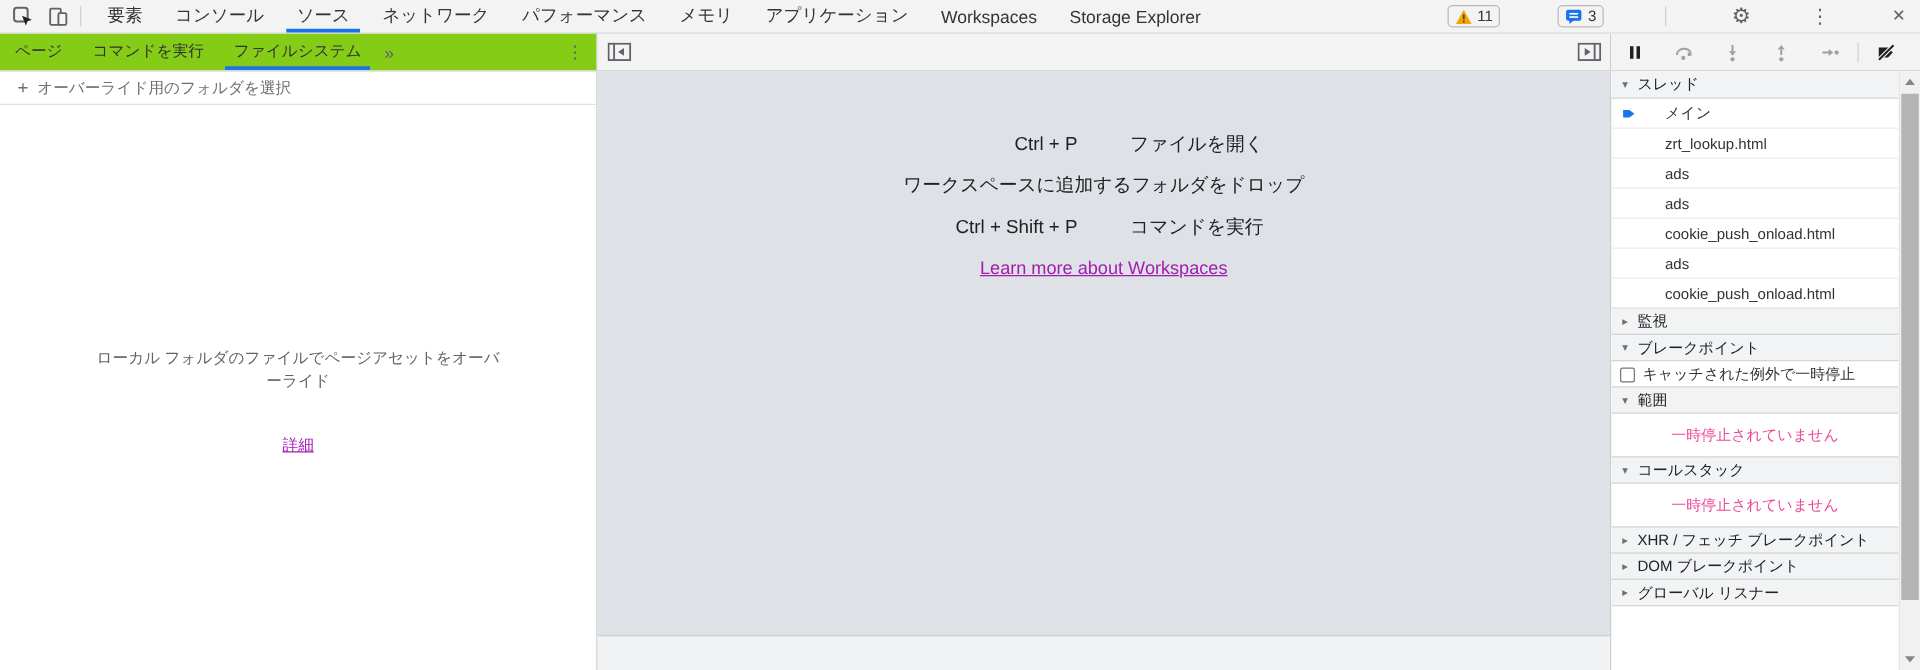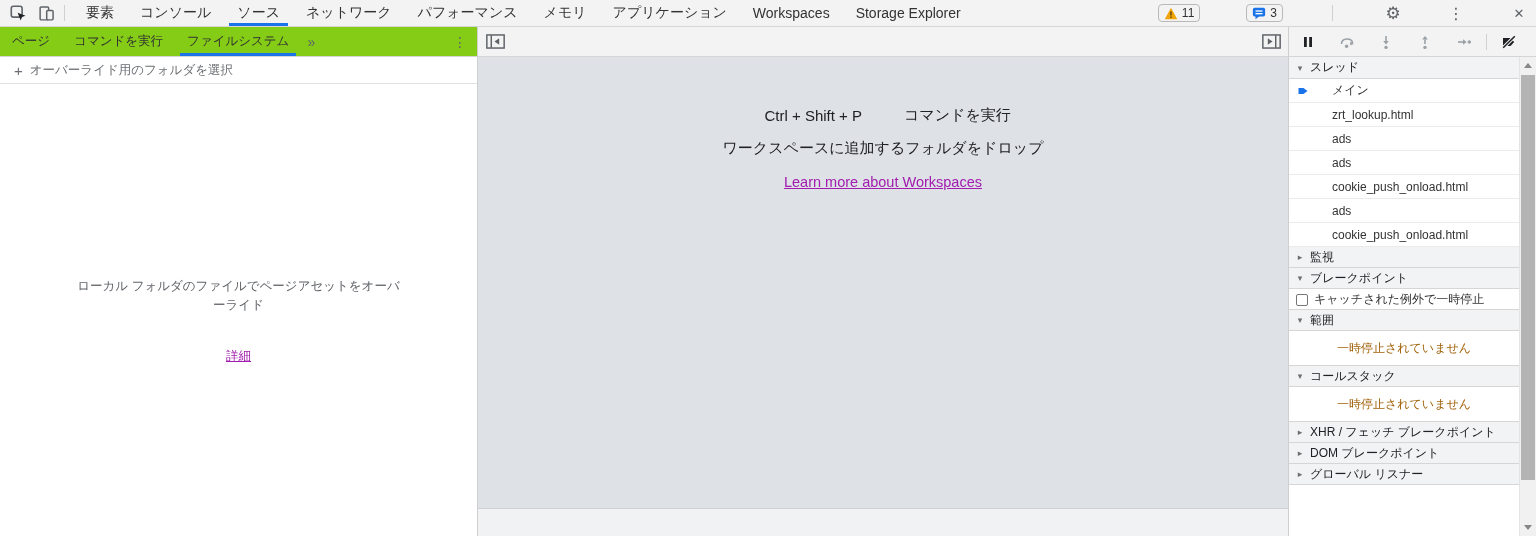--- a/index.html
+++ b/index.html
@@ -63,21 +63,21 @@
   .section-header { height:22px; background:#f1f3f4; border-top:1px solid #d6d6d6; border-bottom:1px solid #d6d6d6;
                     display:flex; align-items:center; padding-left:6px; gap:5px; font-size:12px; color:#202124; cursor:pointer; margin-top:-1px; }
   .sections > .section:first-child .section-header { margin-top:0; border-top:none; }
   .tri { font-size:9px; color:#6e6e6e; width:10px; text-align:center; }
   .thread-row { height:24px; display:flex; align-items:center; border-bottom:1px solid #ebebeb;
                 font-size:12px; color:#333; padding-left:43px; position:relative; cursor:pointer; }
   .thread-row .thread-marker { position:absolute; left:8px; top:6px; }
   .cb-row { height:21px; display:flex; align-items:center; gap:6px; padding-left:7px; font-size:12px; color:#333; cursor:pointer; }
   .cb-row:first-of-type { margin-top:3px; }
   .cb { width:12px; height:12px; border:1px solid #767676; border-radius:2px; background:#fff; flex:0 0 12px; }
-  .pause-msg { height:35px; display:flex; align-items:center; justify-content:center; font-size:12px; color:#a16207; }
+  .pause-msg { height:35px; display:flex; align-items:center; justify-content:center; font-size:12px; color:#ec4899; }
 
   
   .scrollbar { position:absolute; right:0; top:0; bottom:0; width:17px; background:#f1f1f1; border-left:1px solid #e4e4e4; }
   .scroll-arrow { position:absolute; left:0; right:0; height:17px; display:flex; align-items:center; justify-content:center; cursor:pointer; }
   .scroll-arrow.up { top:0; }
   .scroll-arrow.down { bottom:0; }
   .tri-up { width:0; height:0; border-left:4px solid transparent; border-right:4px solid transparent; border-bottom:5px solid #868686; }
   .tri-down { width:0; height:0; border-left:4px solid transparent; border-right:4px solid transparent; border-top:5px solid #868686; }
   .scroll-thumb { position:absolute; left:1px; right:1px; top:18px; height:405px; background:#b4b4b4; cursor:pointer; }
 
@@ -184,25 +184,29 @@
             <rect x="0.8" y="0.8" width="16.4" height="12.4" fill="none" stroke="#5f6368" stroke-width="1.4"></rect>
             <line x1="13" y1="1" x2="13" y2="13" stroke="#5f6368" stroke-width="1.4"></line>
             <path d="M5.5 4 L10 7 L5.5 10 Z" fill="#5f6368"></path>
           </svg>
         </span>
       </div>
 
       <div class="drop-area">
         <div class="drop-hints">
           <div class="hint-row">
+            <span class="k">Ctrl + P</span>
+            <span class="v">ファイルを開く</span>
+          </div>
+          <div class="hint-row center">
+            <span>ワークスペースに追加するフォルダをドロップ</span>
+          </div>
+          <div class="hint-row">
             <span class="k">Ctrl + Shift + P</span>
             <span class="v">コマンドを実行</span>
-          </div>
-          <div class="hint-row center">
-            <span>ワークスペースに追加するフォルダをドロップ</span>
           </div>
           <div class="hint-row center">
             <span class="link">Learn more about Workspaces</span>
           </div>
         </div>
       </div>
       <div class="cp-bottom"></div>
     </div>
 
     <div class="right-pane">

